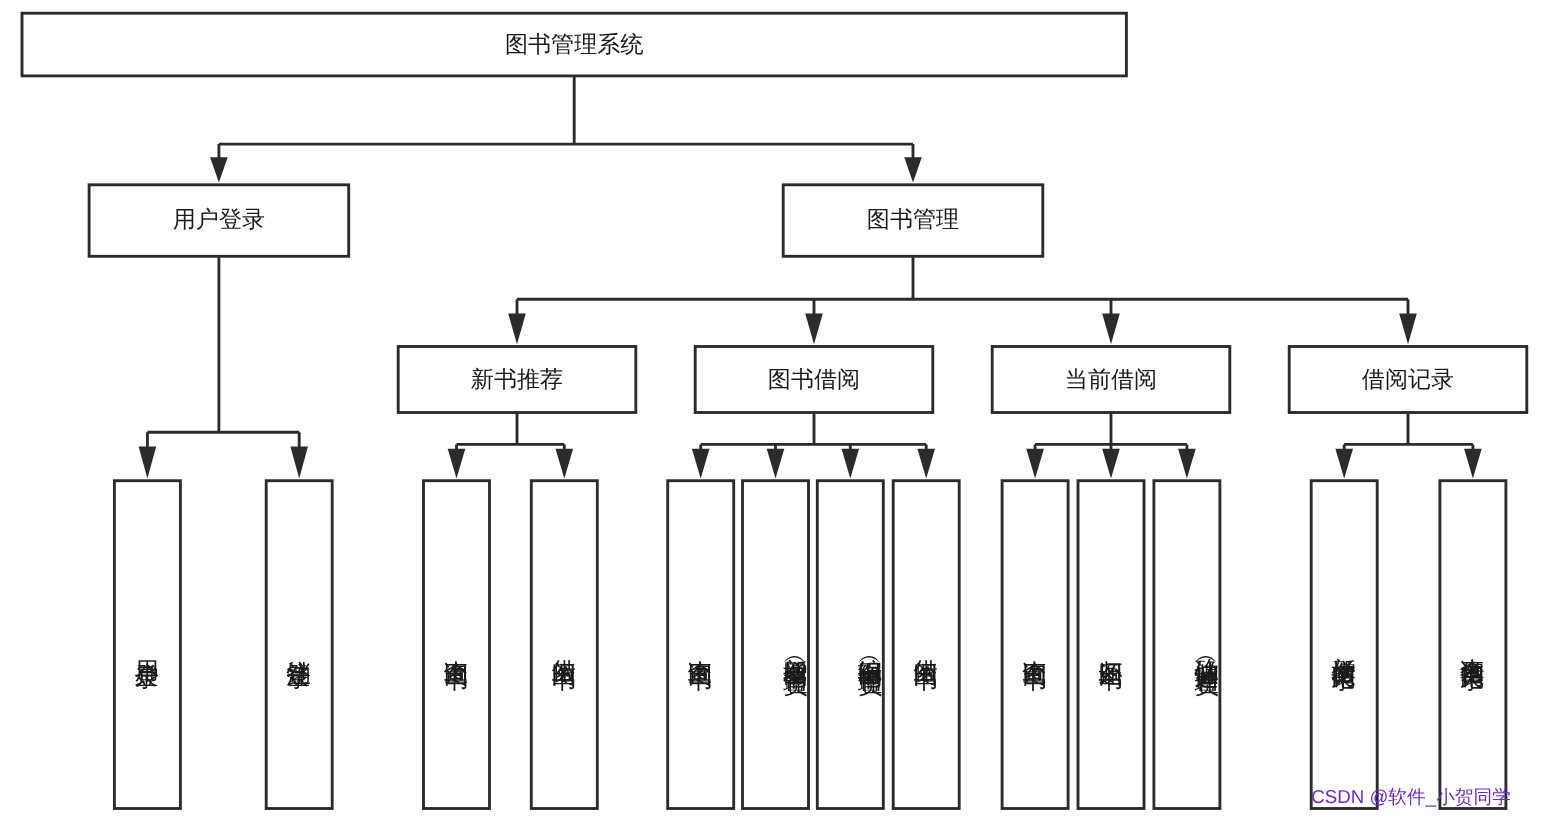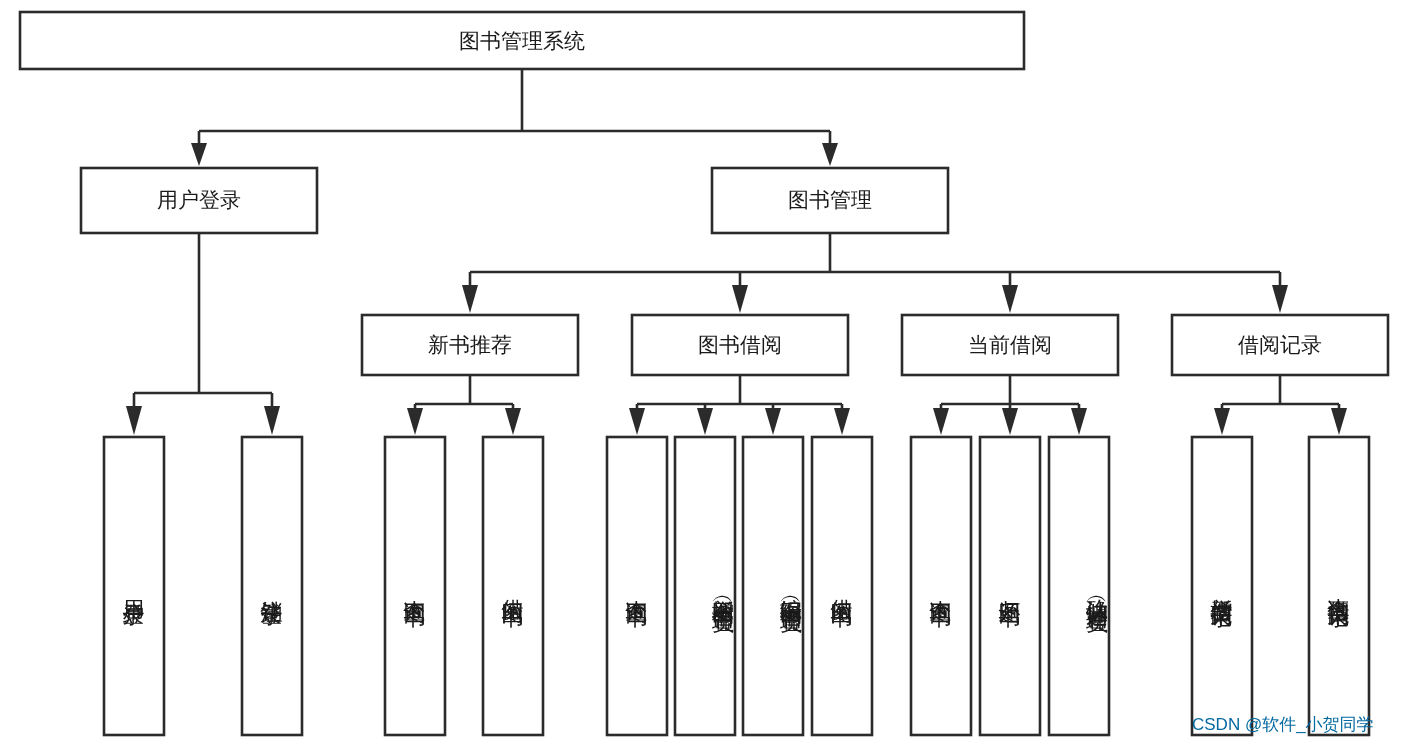--- a/index.html
+++ b/index.html
@@ -59,21 +59,21 @@
     display: flex;
     align-items: center;
     justify-content: center;
     white-space: nowrap;
     pointer-events: none;
   }
   .watermark {
     position: absolute;
     font-family: "Liberation Sans", "DejaVu Sans", sans-serif;
     font-size: 17px;
-    color: #0369a1;
+    color: #6d28d9;
     white-space: nowrap;
   }
 </style>
 </head>
 <body>
 
 <div id="diagram-root">
 
   <svg class="diagram-svg" viewBox="0 0 1405 747">
     <defs></defs>

